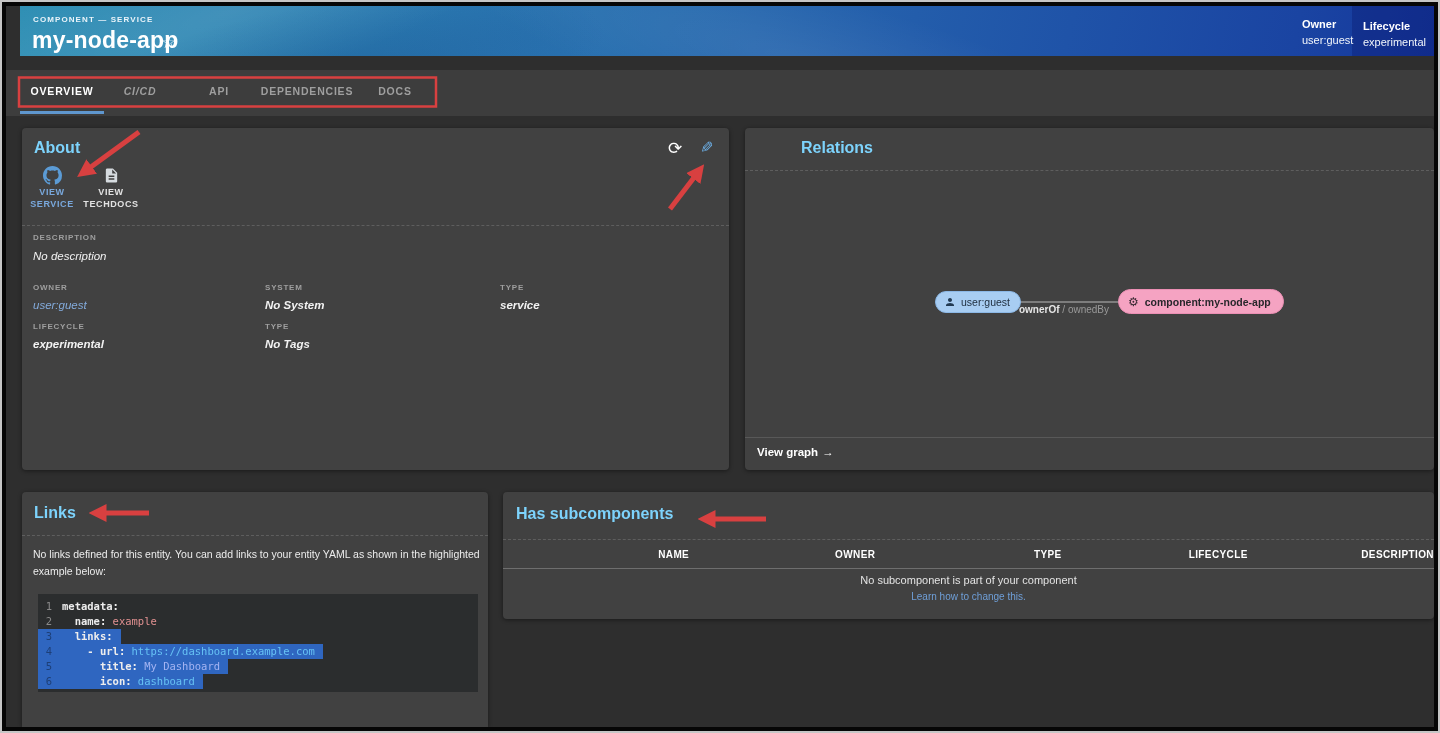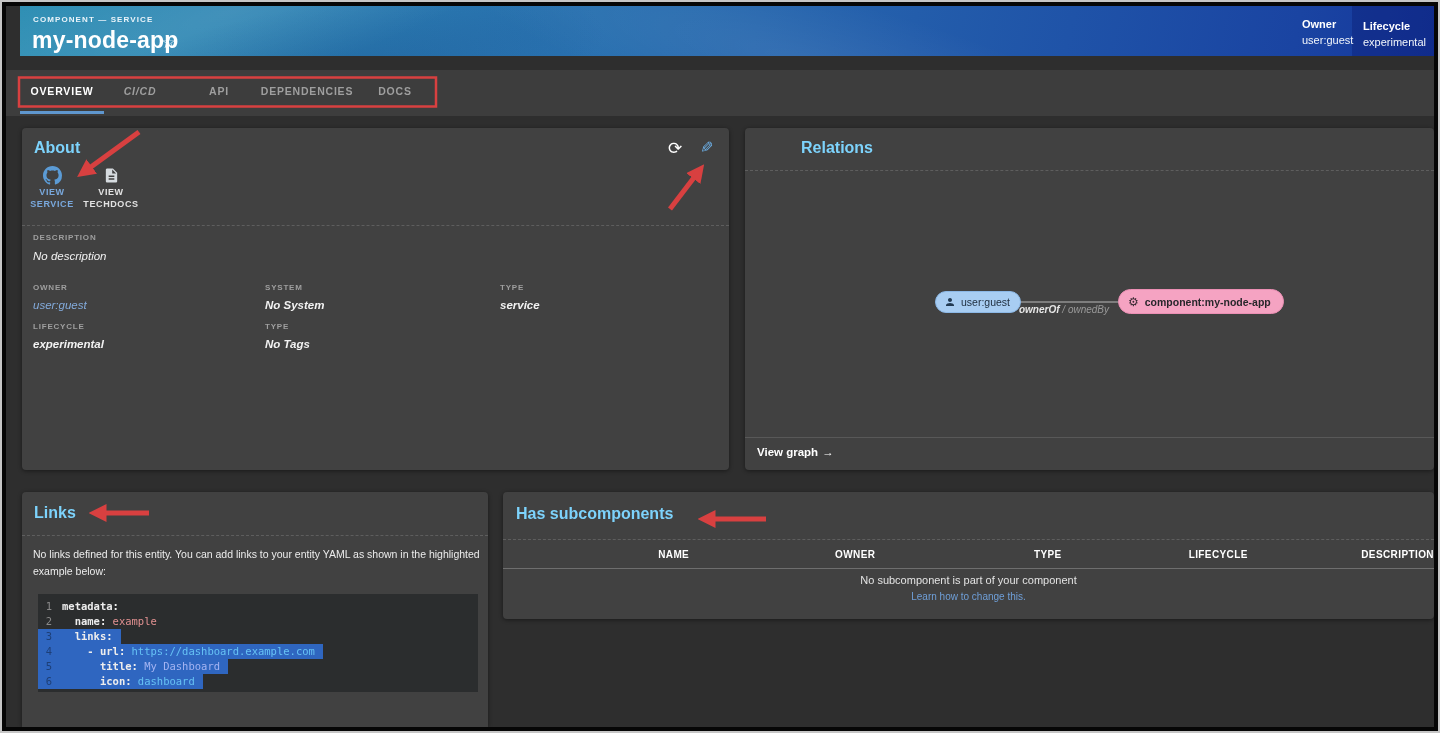--- a/index.html
+++ b/index.html
@@ -76,21 +76,21 @@
   .card-relations{left:745px;top:128px;width:689px;height:342px;}
   .rel-title{position:absolute;left:12px;top:11px;margin-left:44px;}
   .rel-divider{position:absolute;left:0;right:0;top:42px;}
   .edge-line{position:absolute;left:262px;top:173px;width:112px;height:2px;background:#7d7d7d;}
   .node{position:absolute;display:flex;align-items:center;border-radius:13px;cursor:pointer;white-space:nowrap;}
   .node-user{left:190px;top:163px;height:22px;padding:0 10px 0 8px;background:#a8cdf2;border:1px solid #8cb8e6;}
   .node-user .ntext{font-size:10.5px;color:#1d2c3c;margin-left:5px;}
   .node-comp{left:373px;top:161px;height:25px;padding:0 12px 0 9px;background:#f5a3c2;border:1px solid #eb8fb4;}
   .node-comp .ntext{font-size:10.5px;font-weight:bold;color:#27272b;margin-left:6px;}
   .gear-glyph{font-size:12px;color:#3a2a33;line-height:1;}
-  .edge-label{position:absolute;left:255px;top:176px;width:128px;text-align:center;font-size:10px;white-space:nowrap;font-style:italic;}
+  .edge-label{position:absolute;left:255px;top:176px;width:128px;text-align:center;font-size:10px;white-space:nowrap;}
   .edge-label .rel1{color:#e6e6e6;font-weight:bold;}
   .edge-label .relsep{color:#9a9a9a;}
   .edge-label .rel2{color:#9a9a9a;}
   .rel-footer-divider{position:absolute;left:0;right:0;top:309px;border-bottom:1px solid #585858;}
   .view-graph{position:absolute;left:12px;top:318px;font-size:11.5px;font-weight:bold;color:#ffffff;cursor:pointer;}
   .view-graph .arr{margin-left:4px;}
 
   
   .card-links{left:22px;top:492px;width:466px;height:235px;border-bottom-left-radius:0;border-bottom-right-radius:0;}
   .links-title{position:absolute;left:12px;top:12px;}

